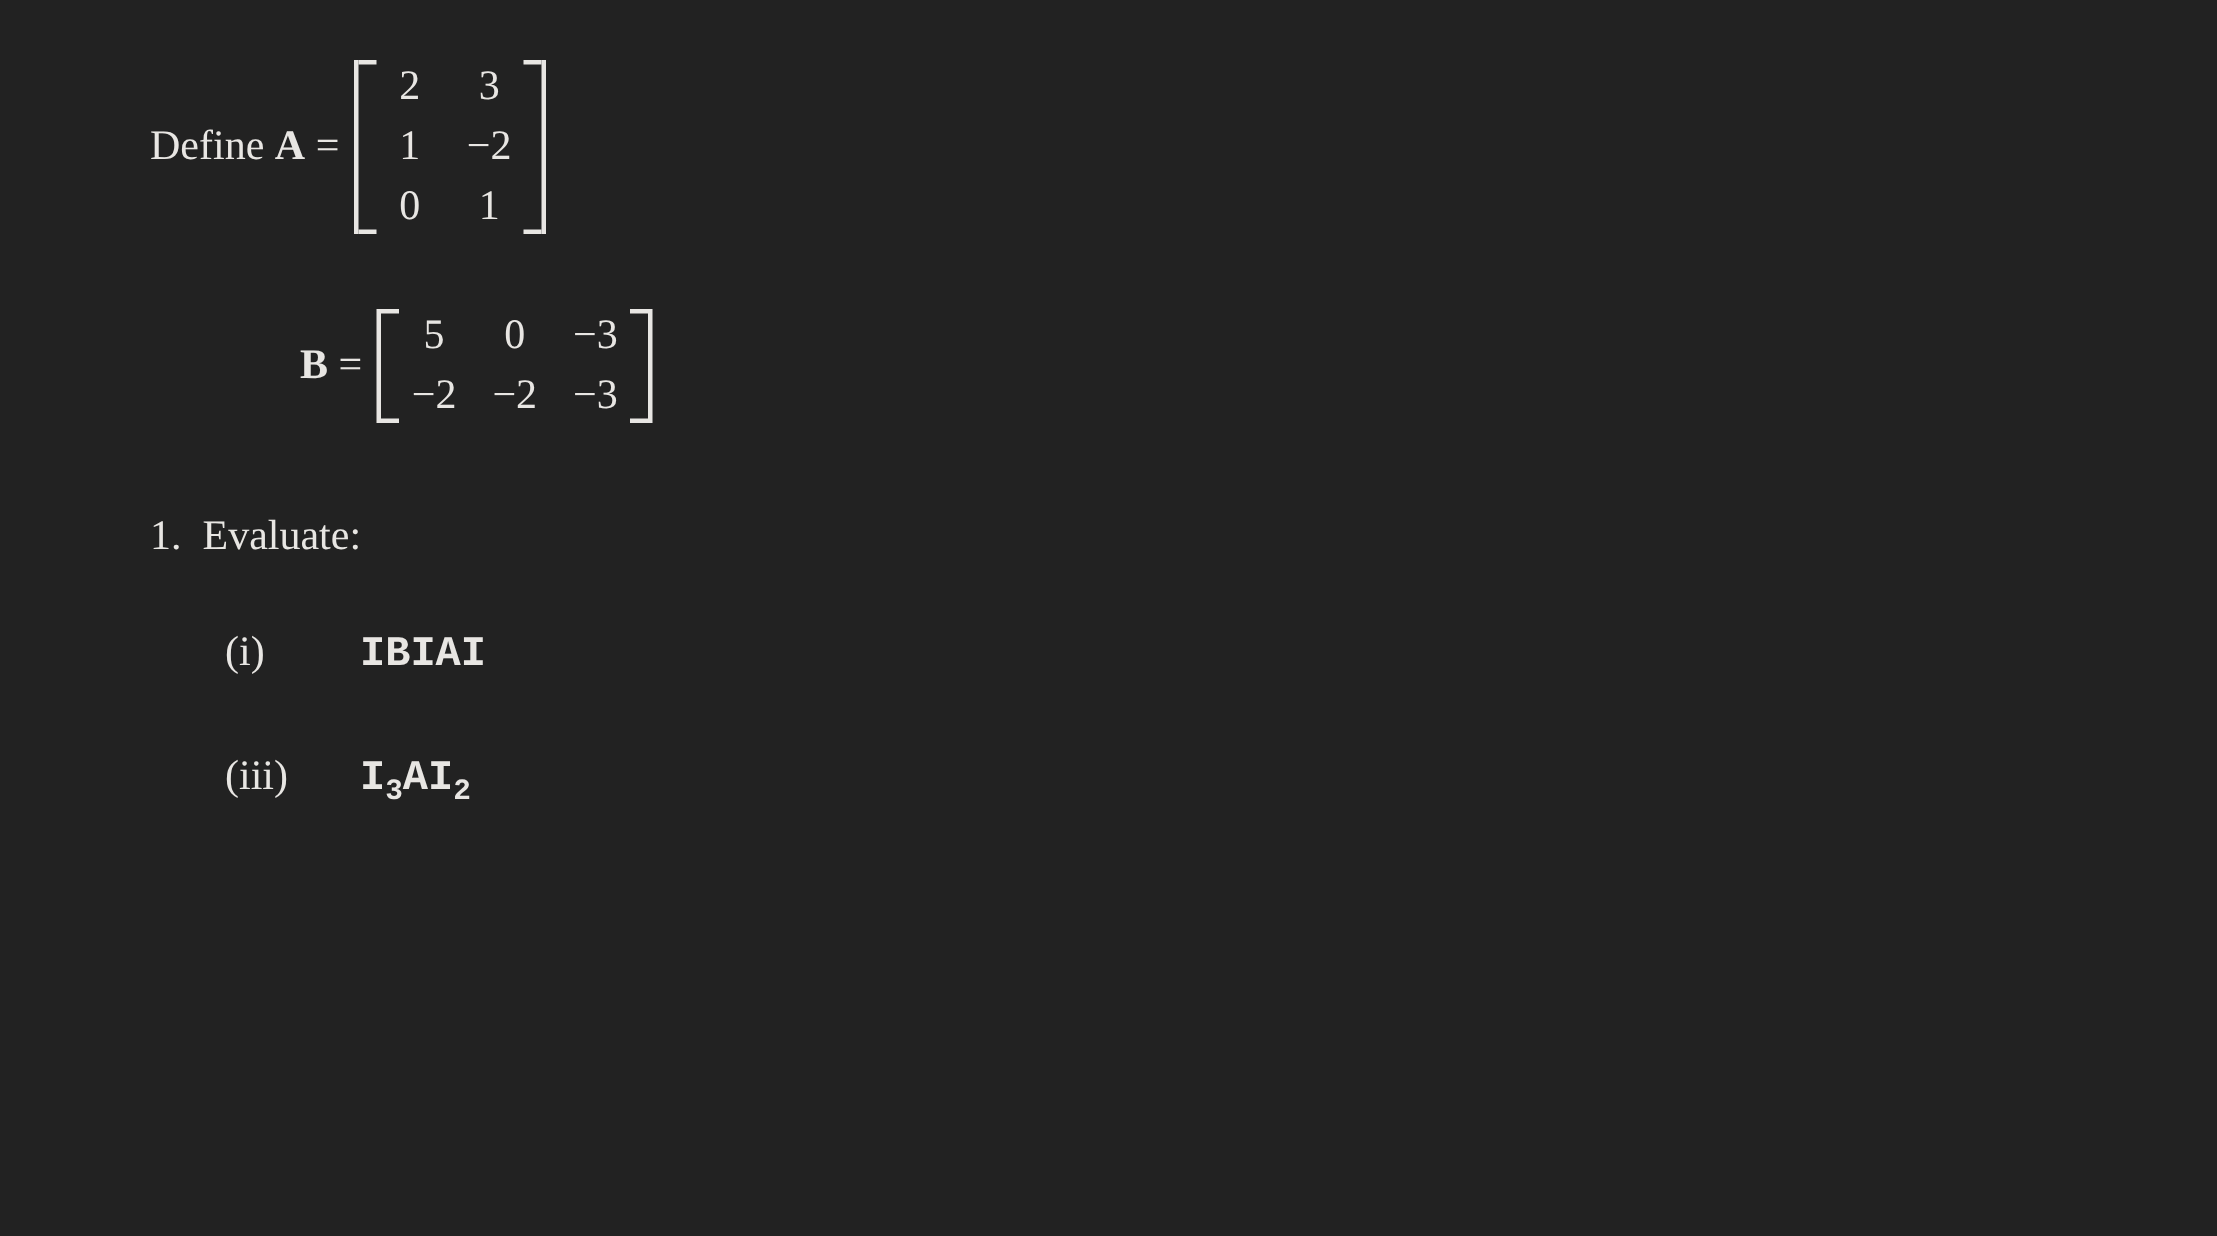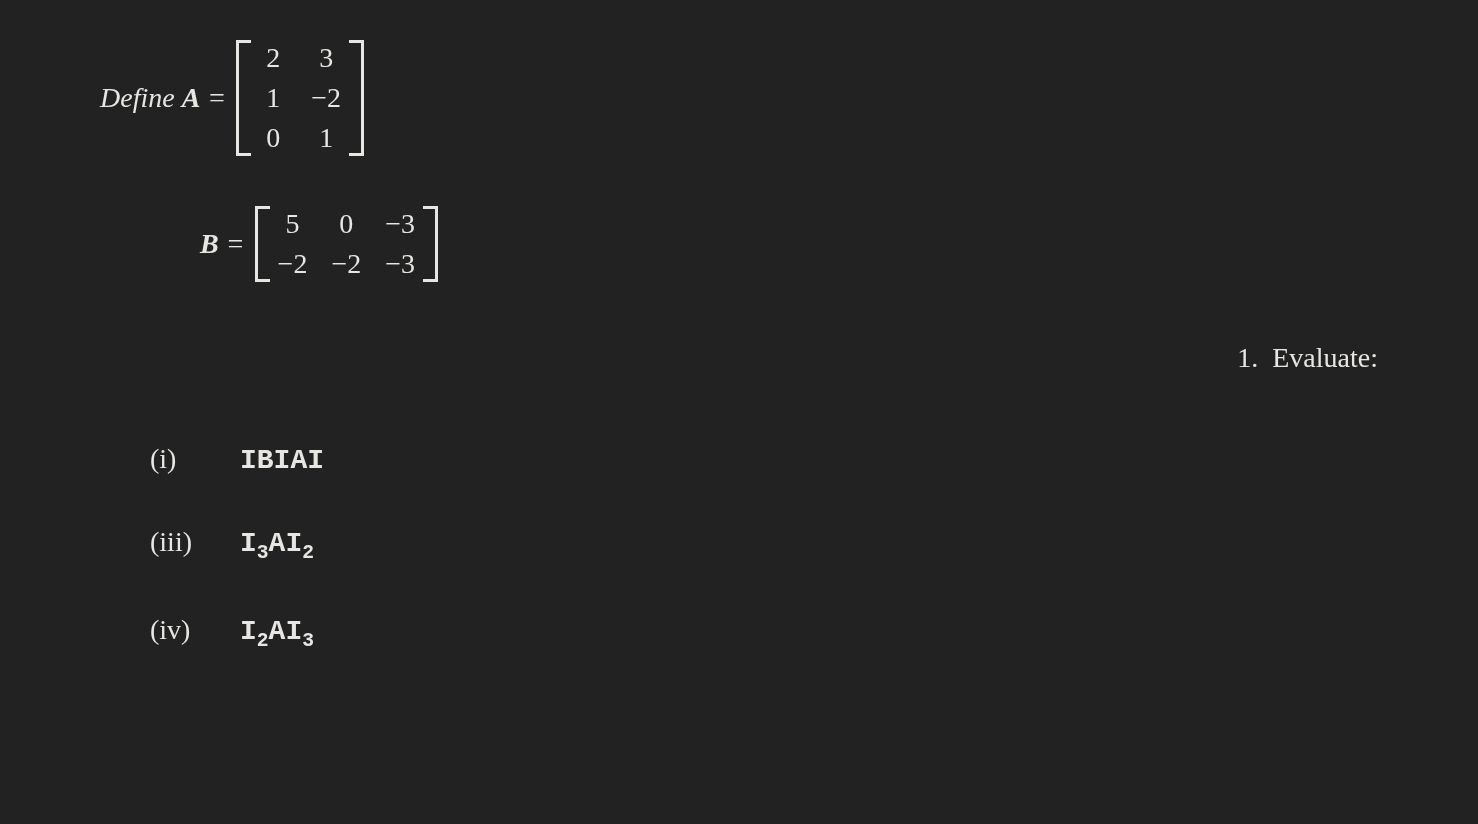--- a/index.html
+++ b/index.html
@@ -20,21 +20,20 @@
   .line {
     display: flex;
     align-items: center;
     margin-bottom: 40px;
   }
   .define-line { margin-bottom: 50px; }
   .bline { margin-bottom: 60px; margin-left: 100px; }
   .lhs {
     margin-right: 10px;
     white-space: nowrap;
-    font-style: italic;
   }
   .bold { font-weight: bold; }
   .matrix {
     display: inline-flex;
     align-items: stretch;
   }
   .bracket {
     width: 10px;
     position: relative;
   }
@@ -63,22 +62,21 @@
     align-items: center;
   }
   .mgrid div {
     text-align: center;
     min-width: 28px;
   }
   .mA { grid-template-columns: repeat(2, auto); grid-template-rows: repeat(3, auto); }
   .mB { grid-template-columns: repeat(3, auto); grid-template-rows: repeat(2, auto); }
   .qnum {
     margin-left: 0px;
-    margin-bottom: 69px;
-    text-align: right;
+    margin-bottom: 45px;
   }
   .subq {
     display: flex;
     align-items: baseline;
     margin-left: 50px;
     margin-bottom: 50px;
   }
   .sublabel {
     width: 90px;
   }
@@ -139,20 +137,14 @@
   </div>
 
 
   <div class="subq">
     <span class="sublabel">(iii)</span>
     <span class="expr">
       <span>I</span><sub>3</sub><span>AI</span><sub>2</sub>
     </span>
   </div>
 
-  <div class="subq">
-    <span class="sublabel">(iv)</span>
-    <span class="expr">
-      <span>I</span><sub>2</sub><span>AI</span><sub>3</sub>
-    </span>
-  </div>
 
 </div>
 
 </body></html>

